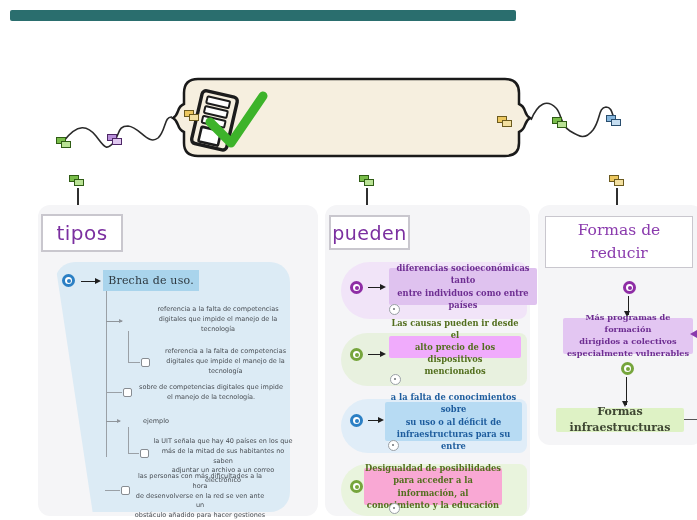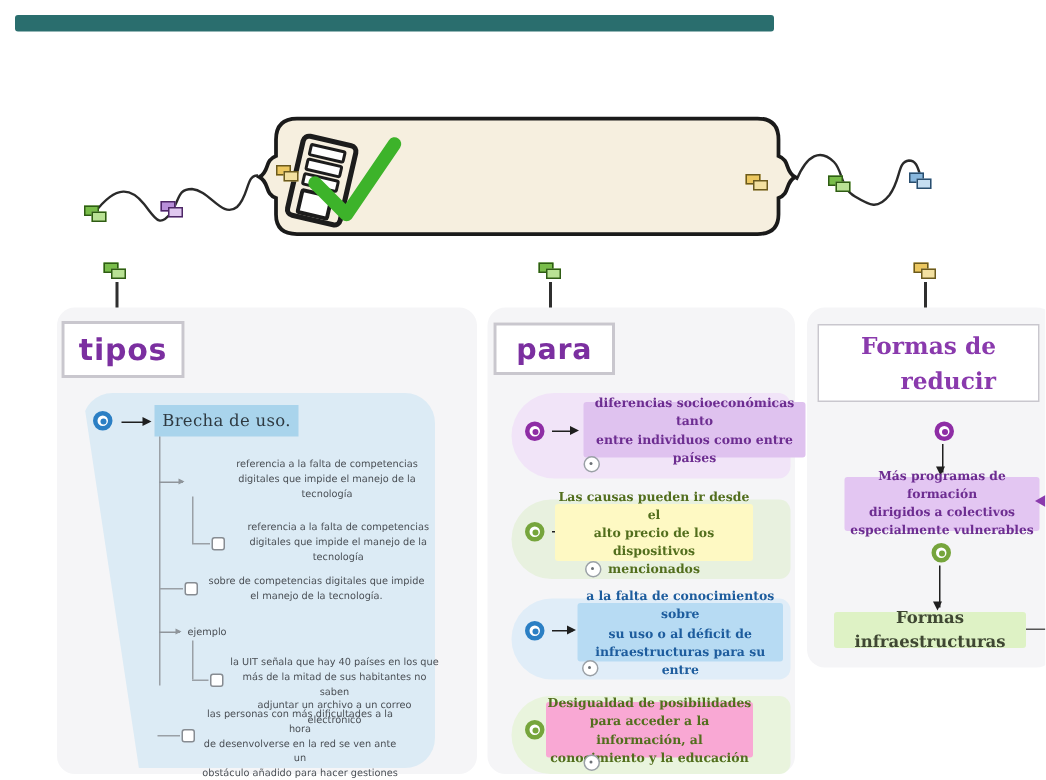--- a/index.html
+++ b/index.html
@@ -5,21 +5,21 @@
   html,body{margin:0;padding:0;background:#fff}
   #canvas{position:relative;width:697px;height:520px;overflow:hidden;background:#fff;
           font-family:"DejaVu Sans",sans-serif}
   .abs{position:absolute}
   
   #topbar{left:10px;top:10px;width:506px;height:11px;background:#2a6e6e;border-radius:2px}
   
   .panel{background:#f5f5f7;border-radius:12px}
   
   .hdr{background:#fff;border:2px solid #c9c7ce;display:flex;align-items:center;justify-content:center;
-       font-weight:700;color:#7b2fa0;text-align:right}
+       font-weight:400;color:#7b2fa0;text-align:center}
   .hdr-marker{font-family:"DejaVu Sans",sans-serif;letter-spacing:.5px}
   .hdr-serif{font-family:"DejaVu Serif",serif;white-space:pre-line;line-height:1.5}
   
   #root-title{left:276px;top:88px;width:245px;font:700 20px/31px "DejaVu Sans",sans-serif;
               color:#111;white-space:pre-line;letter-spacing:.5px}
   
   .stem{width:2px;background:#2f2f2f}
   .tl{background:#9aa0a6}
   
   .harrow{height:0;border-top:1.4px solid #1f1f1f}
@@ -152,55 +152,55 @@
   <div class="abs stx" style="left:153px;top:347px;width:145px">referencia a la falta de competencias
 digitales que impide el manejo de la
 tecnología</div>
 
   <div class="abs tl" style="left:106px;top:392px;width:16px;height:1px"></div>
   <span class="abs cb" style="left:123px;top:388px"></span>
   <div class="abs stx" style="left:137px;top:383px;width:148px">sobre de competencias digitales que impide
 el manejo de la tecnología.</div>
 
   <div class="abs tarrow" style="left:106px;top:421px;width:14px"></div>
-  <div class="abs stx" style="left:125px;top:417px;width:44px;text-align:left">ejemplo</div>
+  <div class="abs stx" style="left:125px;top:417px;width:44px;text-align:right">ejemplo</div>
 
   <div class="abs tl" style="left:128px;top:427px;width:1px;height:26px"></div>
   <div class="abs tl" style="left:128px;top:453px;width:11px;height:1px"></div>
   <span class="abs cb" style="left:140px;top:449px"></span>
   <div class="abs stx" style="left:153px;top:437px;width:140px">la UIT señala que hay 40 países en los que
 más de la mitad de sus habitantes no saben
 adjuntar un archivo a un correo electrónico</div>
 
   <div class="abs tl" style="left:105px;top:490px;width:15px;height:1px"></div>
   <span class="abs cb" style="left:121px;top:486px"></span>
   <div class="abs stx" style="left:134px;top:472px;width:132px">las personas con más dificultades a la hora
 de desenvolverse en la red se ven ante un
 obstáculo añadido para hacer gestiones
 cotidianas</div>
 
   <div class="abs panel" style="left:325px;top:205px;width:205px;height:311px"></div>
   <div class="abs hdr hdr-marker" style="left:329px;top:215px;width:77px;height:31px;font-size:19px">
-    <span>para</span>
+    <span>pueden</span>
   </div>
 
   <div class="abs blob" style="left:341px;top:262px;width:186px;height:57px;background:#f1e4f8"></div>
   <span class="abs bullet pu" style="left:350px;top:281px"></span>
   <div class="abs harrow" style="left:368px;top:287px;width:16px"></div>
   <div class="abs nbox" style="left:389px;top:268px;width:148px;height:37px;background:#dfc2ef;color:#6d2d91">
     <span>diferencias socioeconómicas tanto
 entre individuos como entre
 países</span>
   </div>
   <span class="abs circ" style="left:389px;top:304px"></span>
 
   <div class="abs blob" style="left:341px;top:333px;width:186px;height:53px;background:#e8f1df"></div>
   <span class="abs bullet gr" style="left:350px;top:348px"></span>
   <div class="abs harrow" style="left:368px;top:354px;width:16px"></div>
-  <div class="abs nbox" style="left:370px;top:336px;width:132px;height:38px;background:#fef9c3;color:#526e1d">
+  <div class="abs nbox" style="left:389px;top:336px;width:132px;height:22px;background:#f0abfc;color:#526e1d">
     <span>Las causas pueden ir desde el
 alto precio de los dispositivos
 mencionados</span>
   </div>
   <span class="abs circ" style="left:390px;top:374px"></span>
 
   <div class="abs blob" style="left:341px;top:399px;width:186px;height:54px;background:#e0edf8"></div>
   <span class="abs bullet bl" style="left:350px;top:414px"></span>
   <div class="abs harrow" style="left:368px;top:420px;width:14px"></div>
   <div class="abs nbox" style="left:385px;top:402px;width:137px;height:39px;background:#b7dbf3;color:#1d5c9d">

